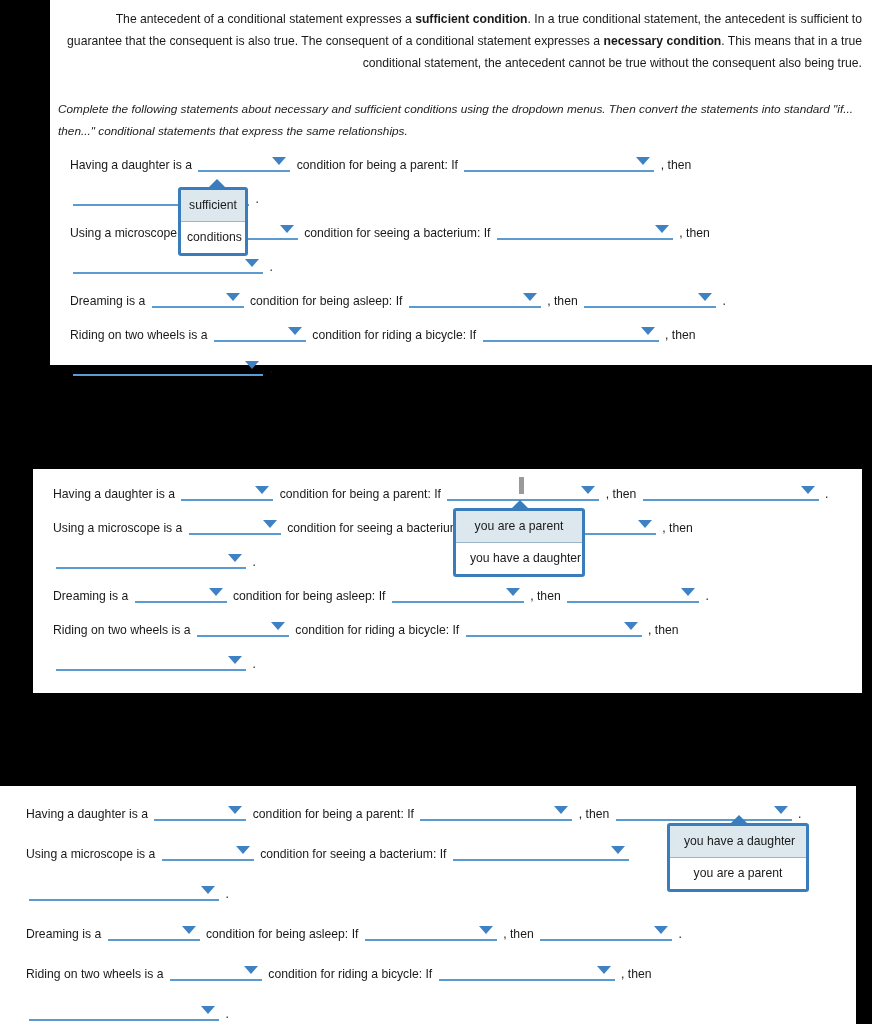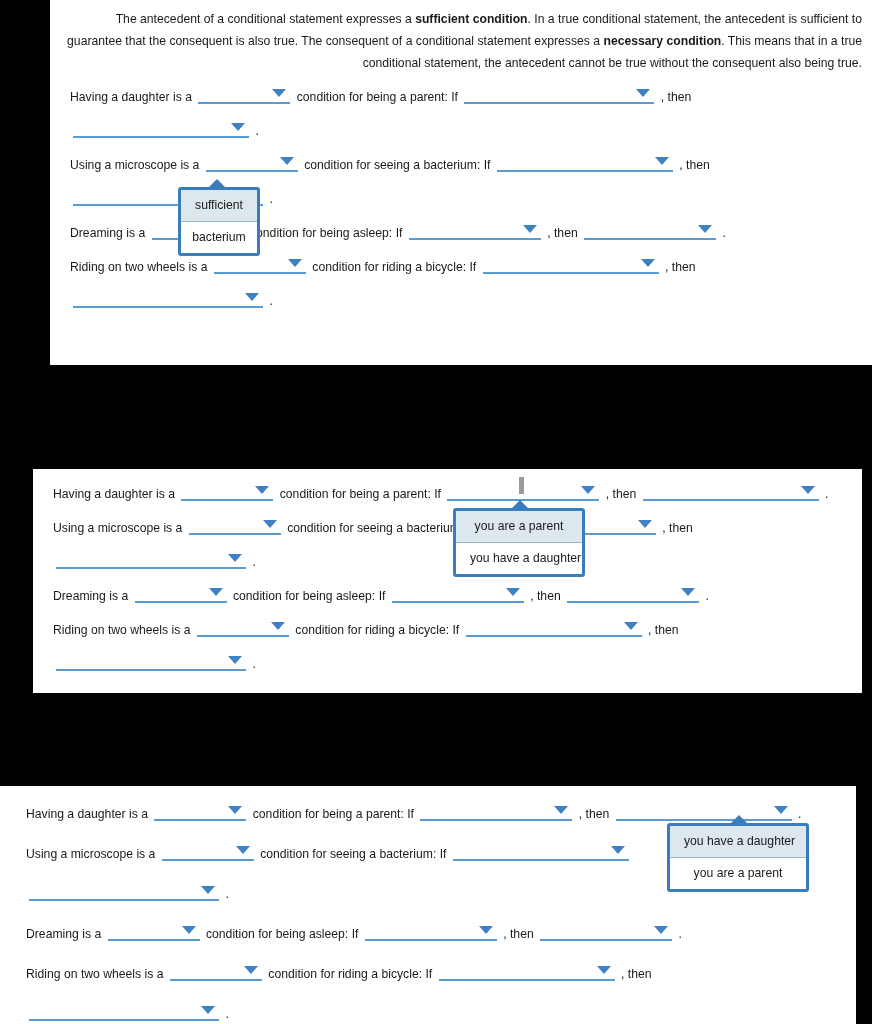--- a/index.html
+++ b/index.html
@@ -92,21 +92,21 @@
   }
   .popup .opt{
     padding:8px 14px;
     text-align:center;
     white-space:nowrap;
     line-height:15px;
   }
   .popup .opt.sel{ background:#dde8ee; border-bottom:1px solid #9ab6c8; }
 
   
-  #popup-condition{ left:178px; top:187px; width:82px; }
+  #popup-condition{ left:178px; top:187px; width:70px; }
   #popup-condition .ptr{ left:27px; }
   #popup-condition .opt{ padding:8px 6px; }
 
   
   #popup-antecedent{ left:453px; top:508px; width:132px; }
   #popup-antecedent .ptr{ left:55px; }
 
   
   #popup-consequent{ left:667px; top:823px; width:142px; }
   #popup-consequent .ptr{ left:60px; }
@@ -122,20 +122,21 @@
 </style>
 </head>
 <body>
 
 <div class="panel" id="panel-intro">
 
   <div class="intro-text">
     <span>The antecedent of a conditional statement expresses a </span><b>sufficient condition</b><span>. In a true conditional statement, the antecedent is sufficient to guarantee that the consequent is also true. The consequent of a conditional statement expresses a </span><b>necessary condition</b><span>. This means that in a true conditional statement, the antecedent cannot be true without the consequent also being true.</span>
   </div>
 
+  <div class="instructions">Complete the following statements about necessary and sufficient conditions using the dropdown menus. Then convert the statements into standard "if... then..." conditional statements that express the same relationships.</div>
 
   <div class="stmt-area">
 
     <div class="stmt" style="padding-left:8px;">
       <span class="txt">Having a daughter is a</span>
       <span class="ddl w-md"><span class="caret"></span></span>
       <span class="txt">condition for being a parent: If</span>
       <span class="ddl w-3xl"><span class="caret"></span></span>
       <span class="txt">, then</span>
       <span class="ddl w-2xl"><span class="caret"></span></span>
@@ -173,21 +174,21 @@
       <span class="ddl w-3xl" style="margin-left:3px;"><span class="caret"></span></span>
       <span class="txt">.</span>
     </div>
 
   </div>
 </div>
 
 <div class="popup" id="popup-condition">
   <span class="ptr"></span>
   <div class="opt sel">sufficient</div>
-  <div class="opt">bacterium</div>
+  <div class="opt">conditions</div>
 </div>
 
 <div class="panel" id="panel-two">
   <div class="stmt-area" style="padding-top:8px;">
 
     <div class="stmt" style="padding-left:8px;">
       <span class="txt">Having a daughter is a</span>
       <span class="ddl w-md"><span class="caret"></span></span>
       <span class="txt">condition for being a parent: If</span>
       <span class="ddl w-xl"><span class="caret"></span></span>

